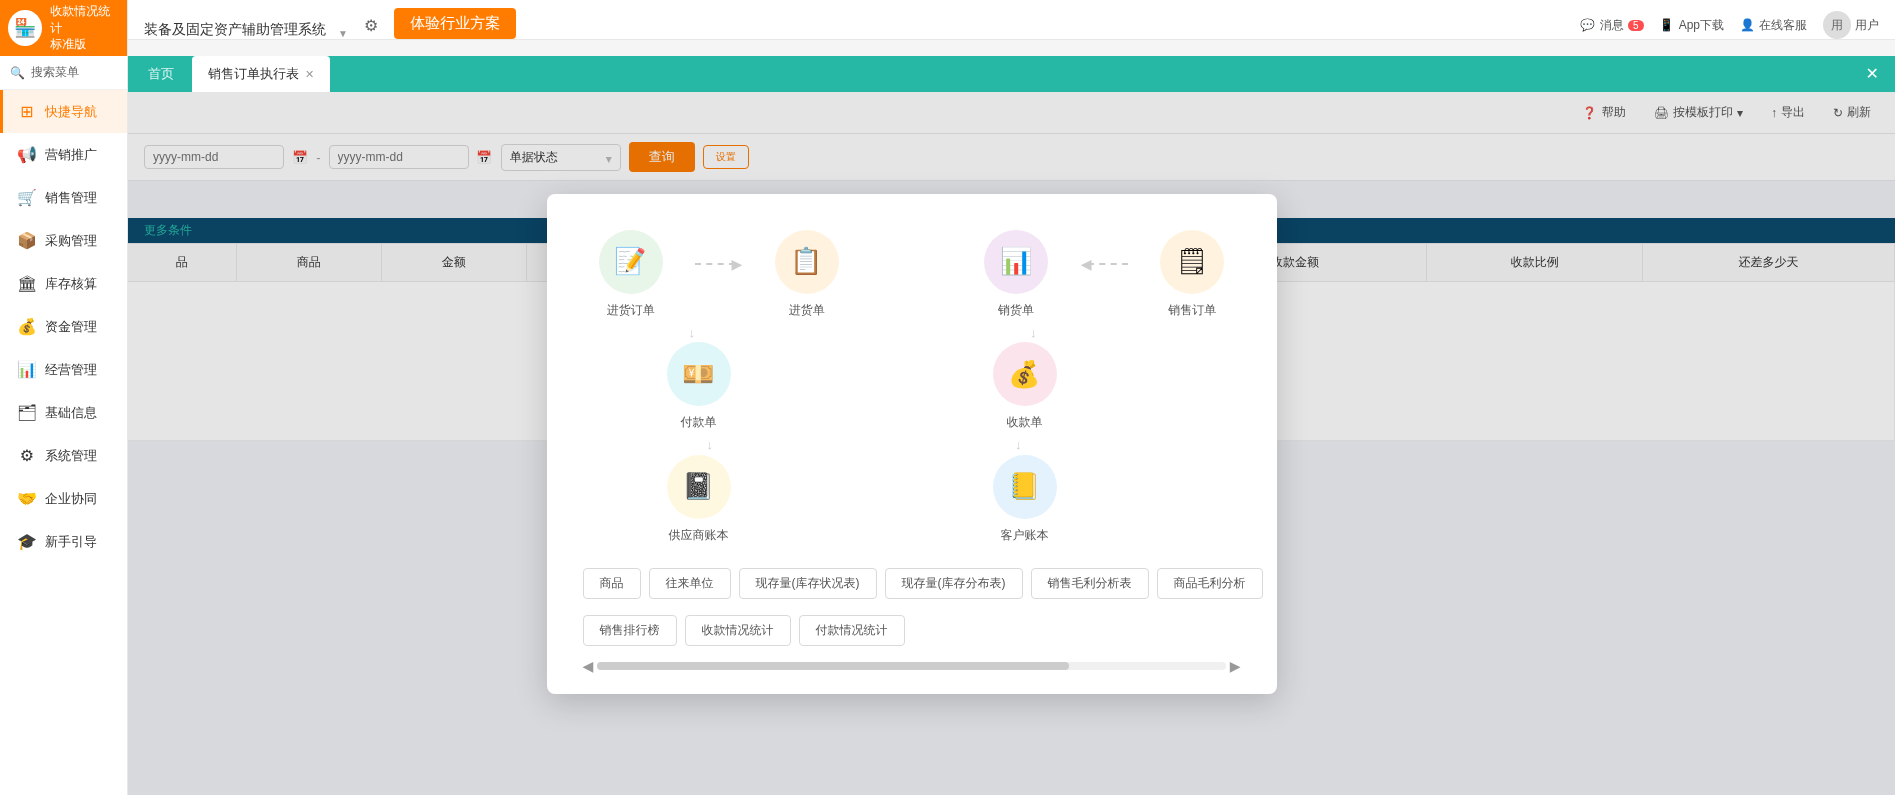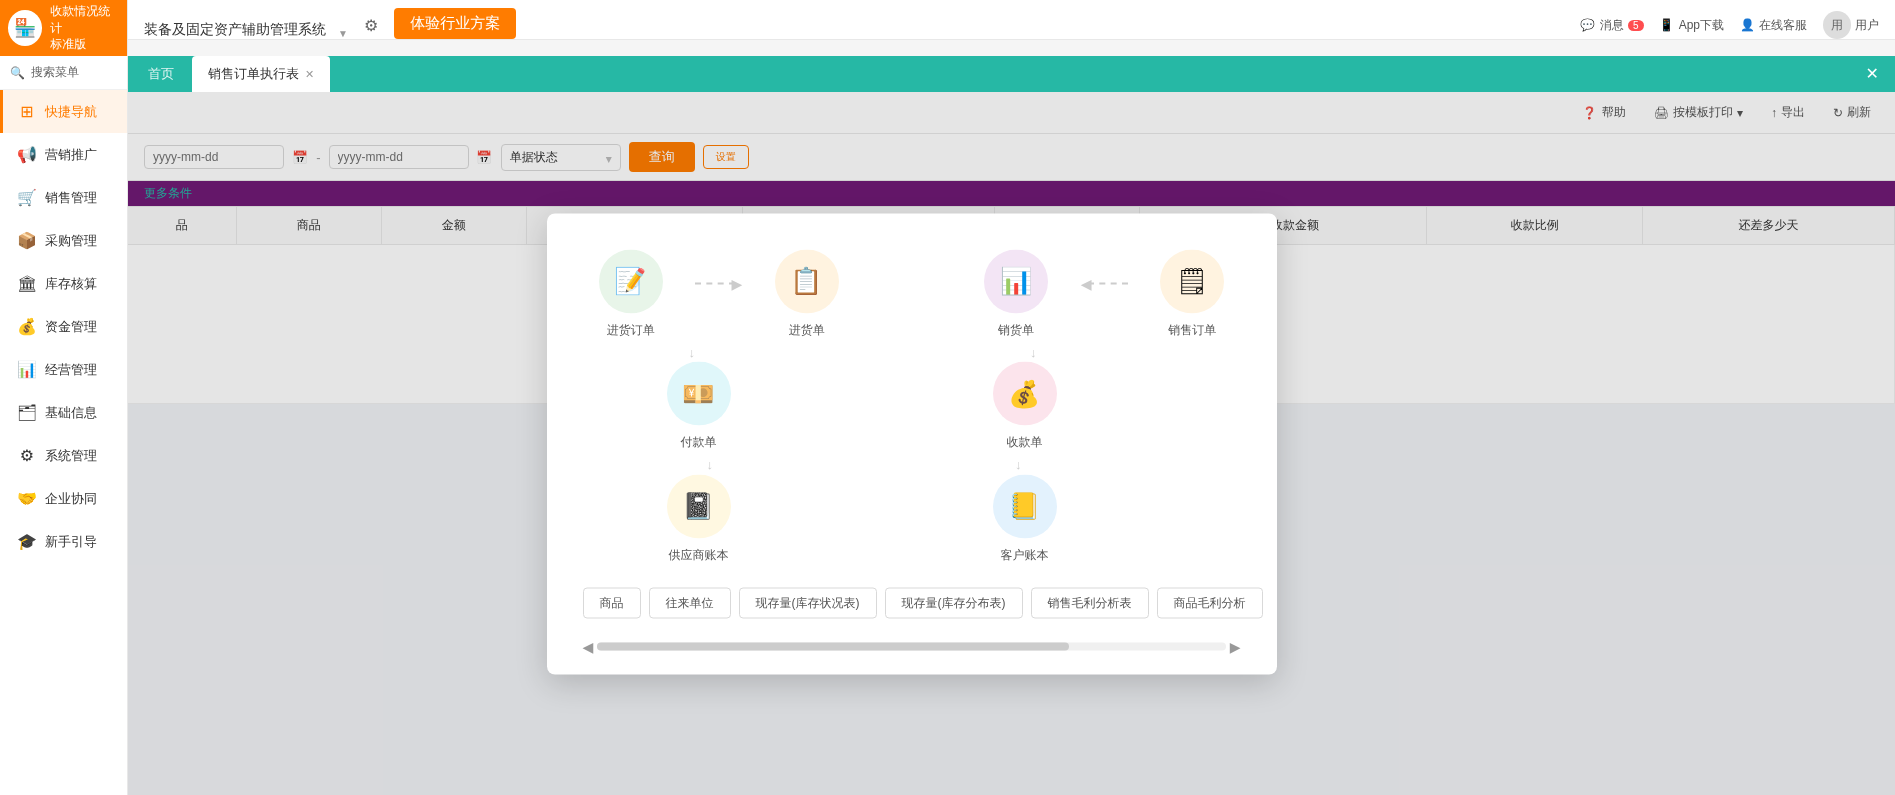--- a/index.html
+++ b/index.html
@@ -307,21 +307,21 @@
     <input class="filter-input" type="text" placeholder="yyyy-mm-dd" style="">
     <span class="calendar-icon">📅</span>
     <div class="filter-select">
       <span>单据状态</span>
       <span style="margin-left:auto; color:#bbb;">▾</span>
     </div>
     <button class="query-btn">查询</button>
     <button class="set-btn">设置</button>
   </div>
 
-  <div style="background:#701a75; padding:4px 16px; border-bottom:1px solid #e8e8e8;">
+  <div style="background:#0c4a6e; padding:4px 16px; border-bottom:1px solid #e8e8e8;margin-top:37px;">
     <span class="more-conditions">更多条件</span>
   </div>
 
   <div class="table-container">
     <table class="data-table">
       <thead id="table-head">
           <tr>
             <th>品</th>
             <th>商品</th>
             <th>金额</th>
@@ -440,20 +440,25 @@
     <div class="common-functions">
       <div class="func-buttons" id="func-buttons">
       <div style="display: flex; gap: 8px; margin-bottom: 8px;">
             <button class="func-btn">商品</button>
             <button class="func-btn">往来单位</button>
             <button class="func-btn">现存量(库存状况表)</button>
             <button class="func-btn">现存量(库存分布表)</button>
             <button class="func-btn">销售毛利分析表</button>
             <button class="func-btn">商品毛利分析</button>
           </div>
+          <div style="display: flex; gap: 8px;">
+            <button class="func-btn">销售排行榜</button>
+            <button class="func-btn">收款情况统计</button>
+            <button class="func-btn">付款情况统计</button>
+          </div>
         </div>
     </div>
 
     <div class="modal-scrollbar">
       <span class="scroll-arrow">◀</span>
       <div class="scrollbar-track">
         <div class="scrollbar-thumb"></div>
       </div>
       <span class="scroll-arrow">▶</span>
     </div>

